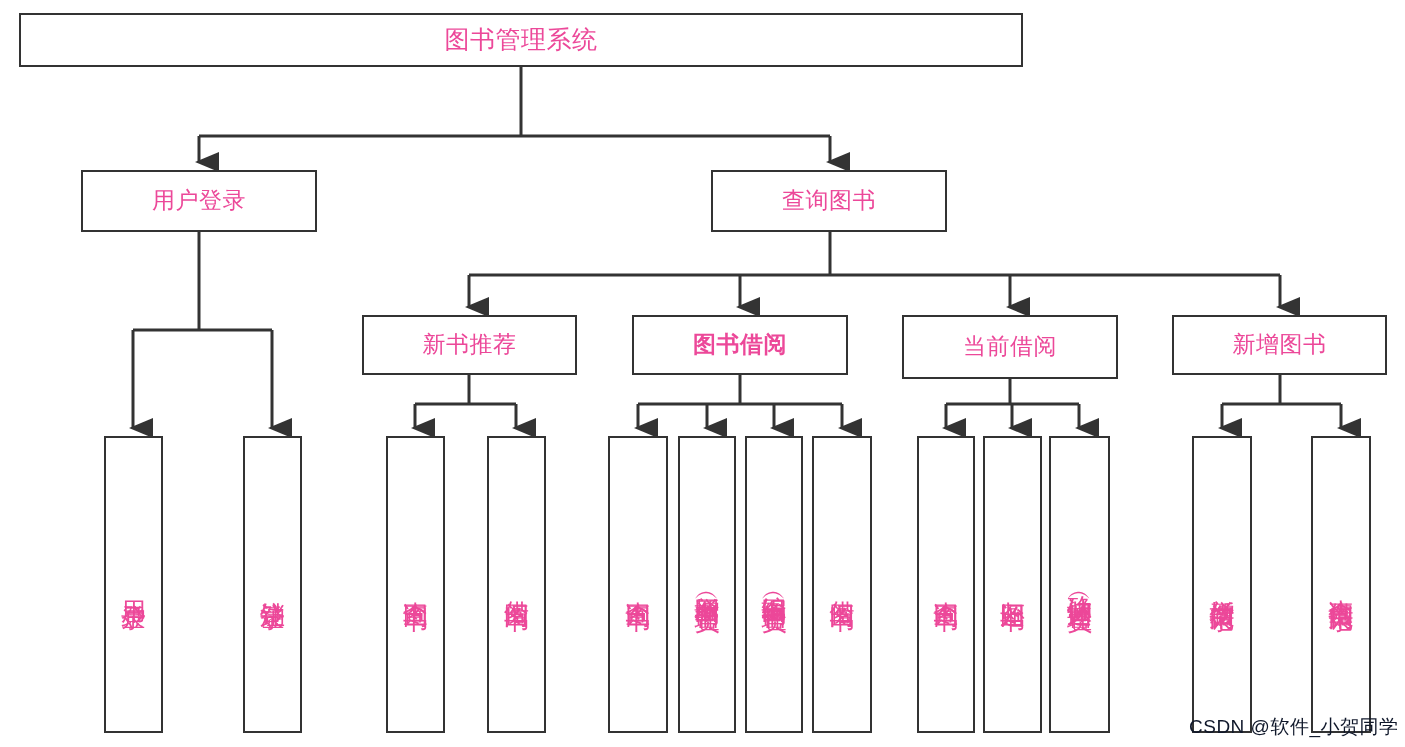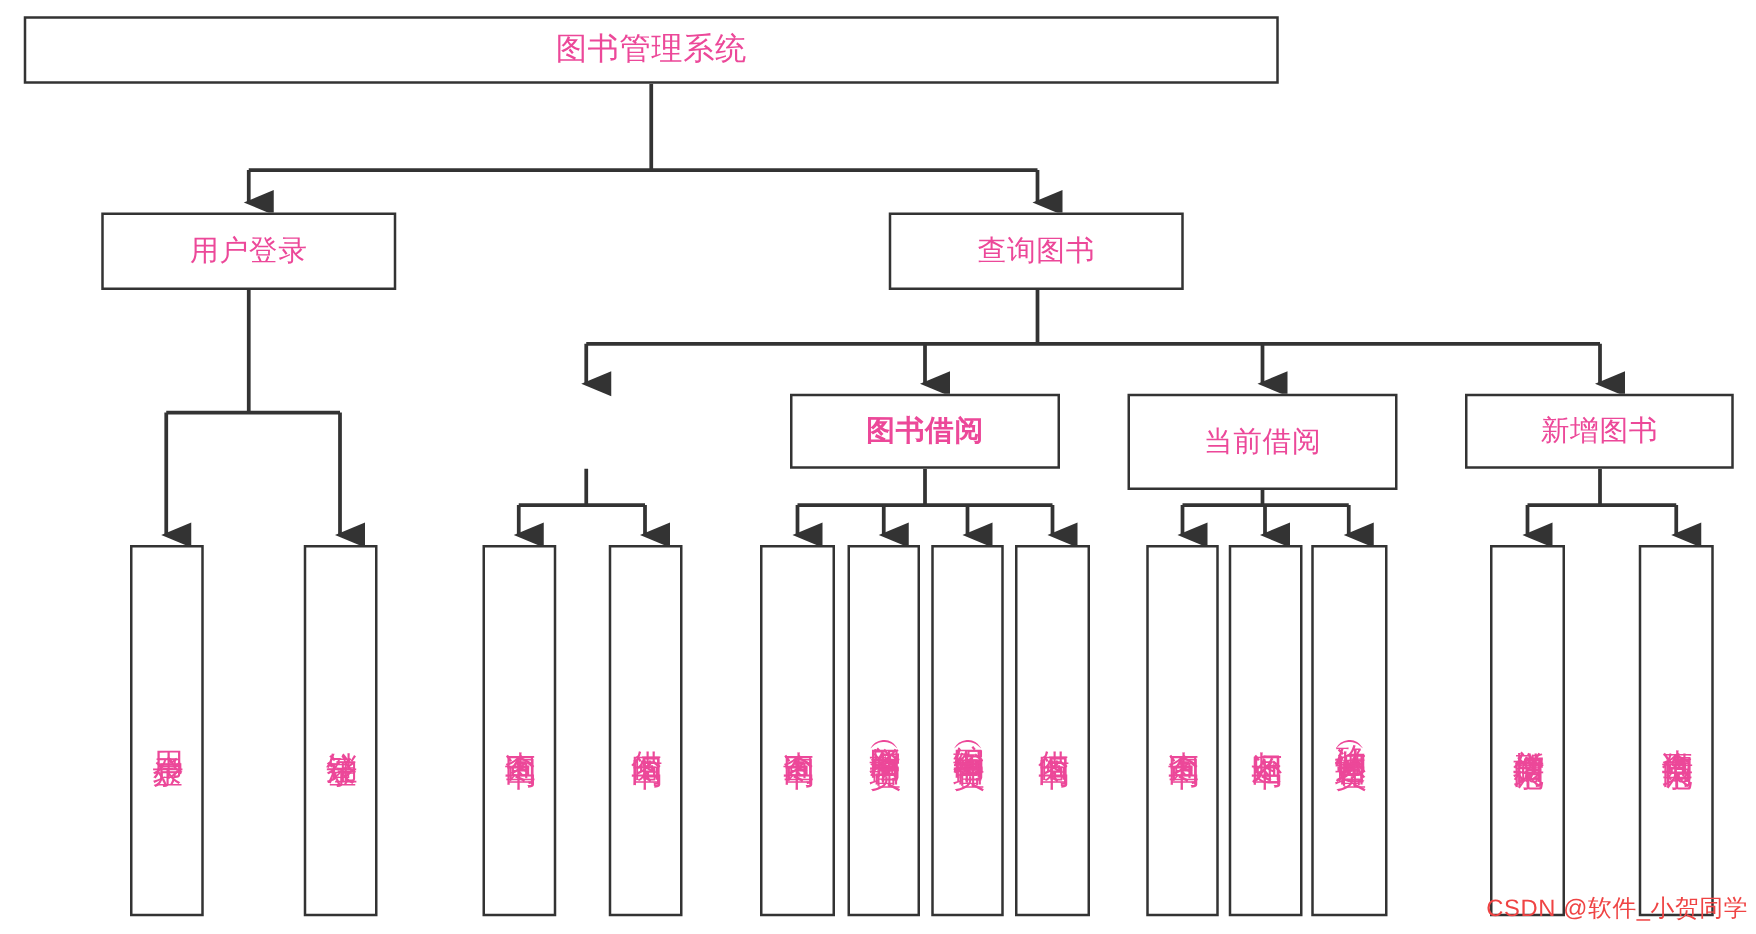--- a/index.html
+++ b/index.html
@@ -58,21 +58,21 @@
     line-height: 1.08;
     letter-spacing: 2px;
     white-space: normal;
     max-height: 100%;
   }
   #watermark {
     position: absolute;
     left: 1189px;
     top: 714px;
     font-size: 19px;
-    color: #ef4444;
+    color: #0f172a;
     letter-spacing: 0.5px;
     white-space: nowrap;
     z-index: 5;
     pointer-events: none;
   }
 </style>
 </head>
 <body>
 
 <div id="canvas">
@@ -132,24 +132,27 @@
     <span class="label">图书管理系统</span>
   </div>
 
   <div class="node l2" style="left:81px; top:170px; width:236px; height:62px;">
     <span class="label">用户登录</span>
   </div>
   <div class="node l2" style="left:711px; top:170px; width:236px; height:62px;">
     <span class="label">查询图书</span>
   </div>
 
+  <div class="node l3" style="left:362px; top:315px; width:215px; height:60px;">
+    <span class="label">新书推荐</span>
+  </div>
   <div class="node l3" style="left:632px; top:315px; width:216px; height:60px;font-weight:bold;">
     <span class="label">图书借阅</span>
   </div>
-  <div class="node l3" style="left:902px; top:315px; width:216px; height:77px;">
+  <div class="node l3" style="left:902px; top:315px; width:216px; height:64px;">
     <span class="label">当前借阅</span>
   </div>
   <div class="node l3" style="left:1172px; top:315px; width:215px; height:60px;">
     <span class="label">新增图书</span>
   </div>
 
   <div class="node leaf" style="left:104px; top:436px; width:59px; height:297px;">
     <span class="label">用户登录</span>
   </div>
   <div class="node leaf" style="left:243px; top:436px; width:59px; height:297px;">

